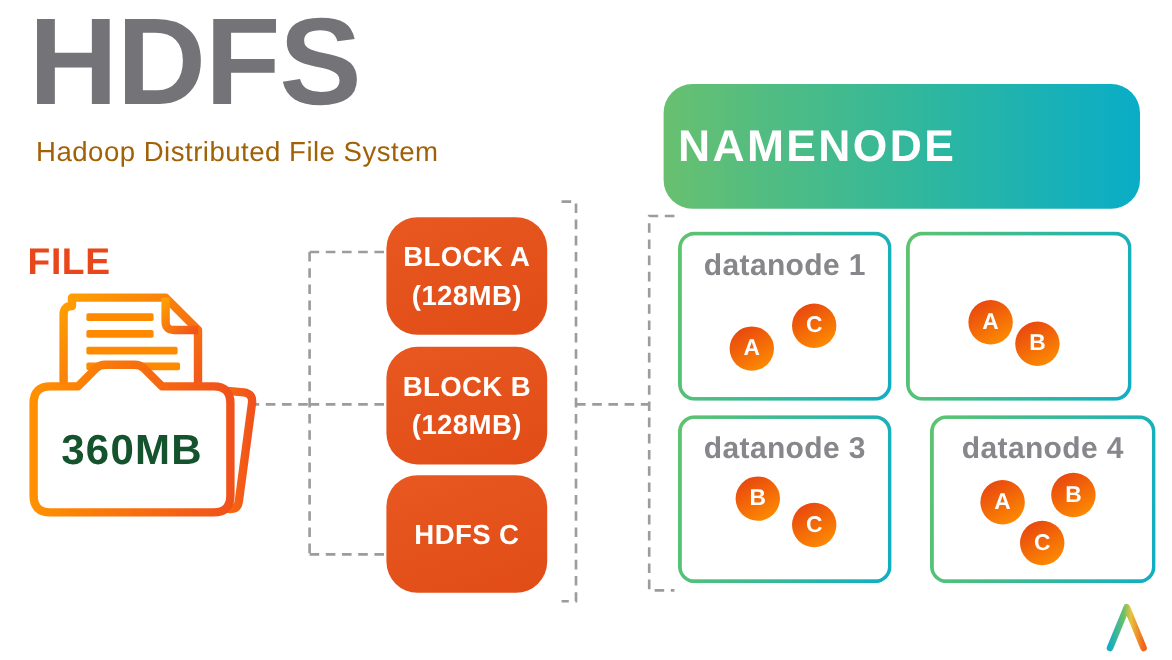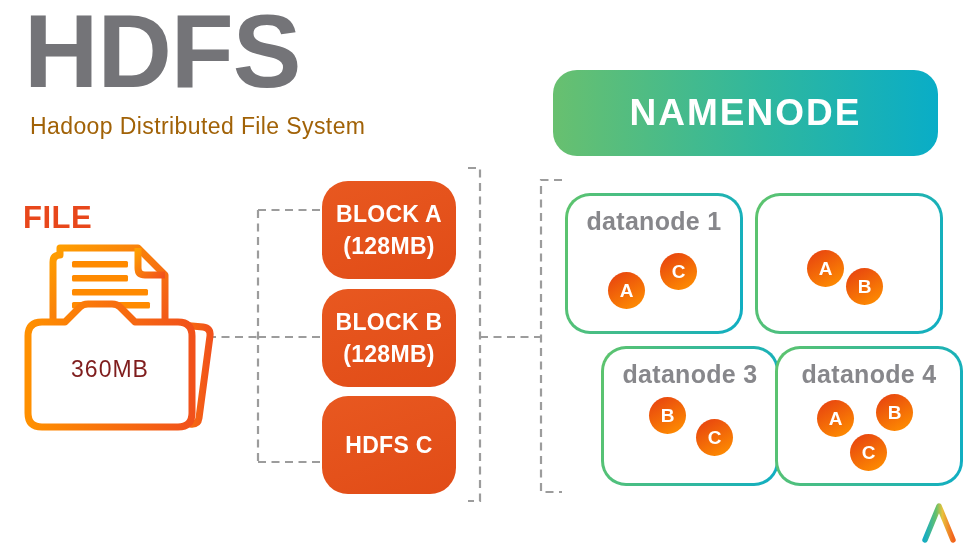--- a/index.html
+++ b/index.html
@@ -18,48 +18,48 @@
     font-size:23px;font-weight:400;letter-spacing:.4px;color:#a16207;
   }
   
   .file-label{
     position:absolute;left:23px;top:200px;width:180px;
     font-size:31px;font-weight:900;letter-spacing:.5px;color:#E8471B;
   }
   .folder-svg{position:absolute;left:20px;top:228px;}
   .file-size{
     position:absolute;left:30px;top:356px;width:160px;text-align:center;
-    font-size:23px;font-weight:400;letter-spacing:1px;color:#7f1d1d;
+    font-size:35px;font-weight:700;letter-spacing:1px;color:#14532d;
   }
   
   .connectors{position:absolute;left:0;top:0;pointer-events:none;}
   
   .block{
     position:absolute;left:322px;width:134px;height:98px;border-radius:26px;
     background:linear-gradient(160deg,#E85820 0%,#E14C17 100%);
     display:flex;flex-direction:column;align-items:center;justify-content:center;
     color:#ffffff;font-weight:800;font-size:23px;line-height:1.4;letter-spacing:.3px;
   }
   .block-a{top:181px;} .block-b{top:289px;} .block-c{top:396px;}
   
   .namenode{
-    position:absolute;left:553px;top:70px;width:385px;height:86px;border-radius:24px;
+    position:absolute;left:553px;top:70px;width:385px;height:104px;border-radius:24px;
     background:linear-gradient(90deg,#68C06F 0%,#2FB79E 55%,#09ADC7 100%);
-    display:flex;align-items:center;justify-content:center;
-    color:#ffffff;font-size:37px;font-weight:900;letter-spacing:2px;
+    display:flex;align-items:center;
+    color:#ffffff;font-size:37px;font-weight:900;letter-spacing:2px;padding-left:12px;
   }
   
   .datanode{
-    position:absolute;border:3px solid transparent;border-radius:25px;
+    position:absolute;border:3px solid transparent;border-radius:14px;
     background:linear-gradient(#fff,#fff) padding-box,
                linear-gradient(100deg,#5EC46C 0%,#0FAEC4 100%) border-box;
   }
   .dn-1{left:565px;top:193px;width:172px;height:135px;}
   .dn-2{left:755px;top:193px;width:182px;height:135px;}
-  .dn-3{left:565px;top:346px;width:172px;height:134px;margin-left:36px;}
+  .dn-3{left:565px;top:346px;width:172px;height:134px;}
   .dn-4{left:775px;top:346px;width:182px;height:134px;}
   .dn-label{
     margin-top:11px;text-align:center;
     font-size:25px;font-weight:700;letter-spacing:.3px;color:#87878B;
   }
   .chips{position:absolute;left:0;top:0;width:100%;height:100%;}
   .chip{
     position:absolute;width:37px;height:37px;border-radius:50%;
     background:linear-gradient(150deg,#E8460F 10%,#FF9000 95%);
     display:flex;align-items:center;justify-content:center;

